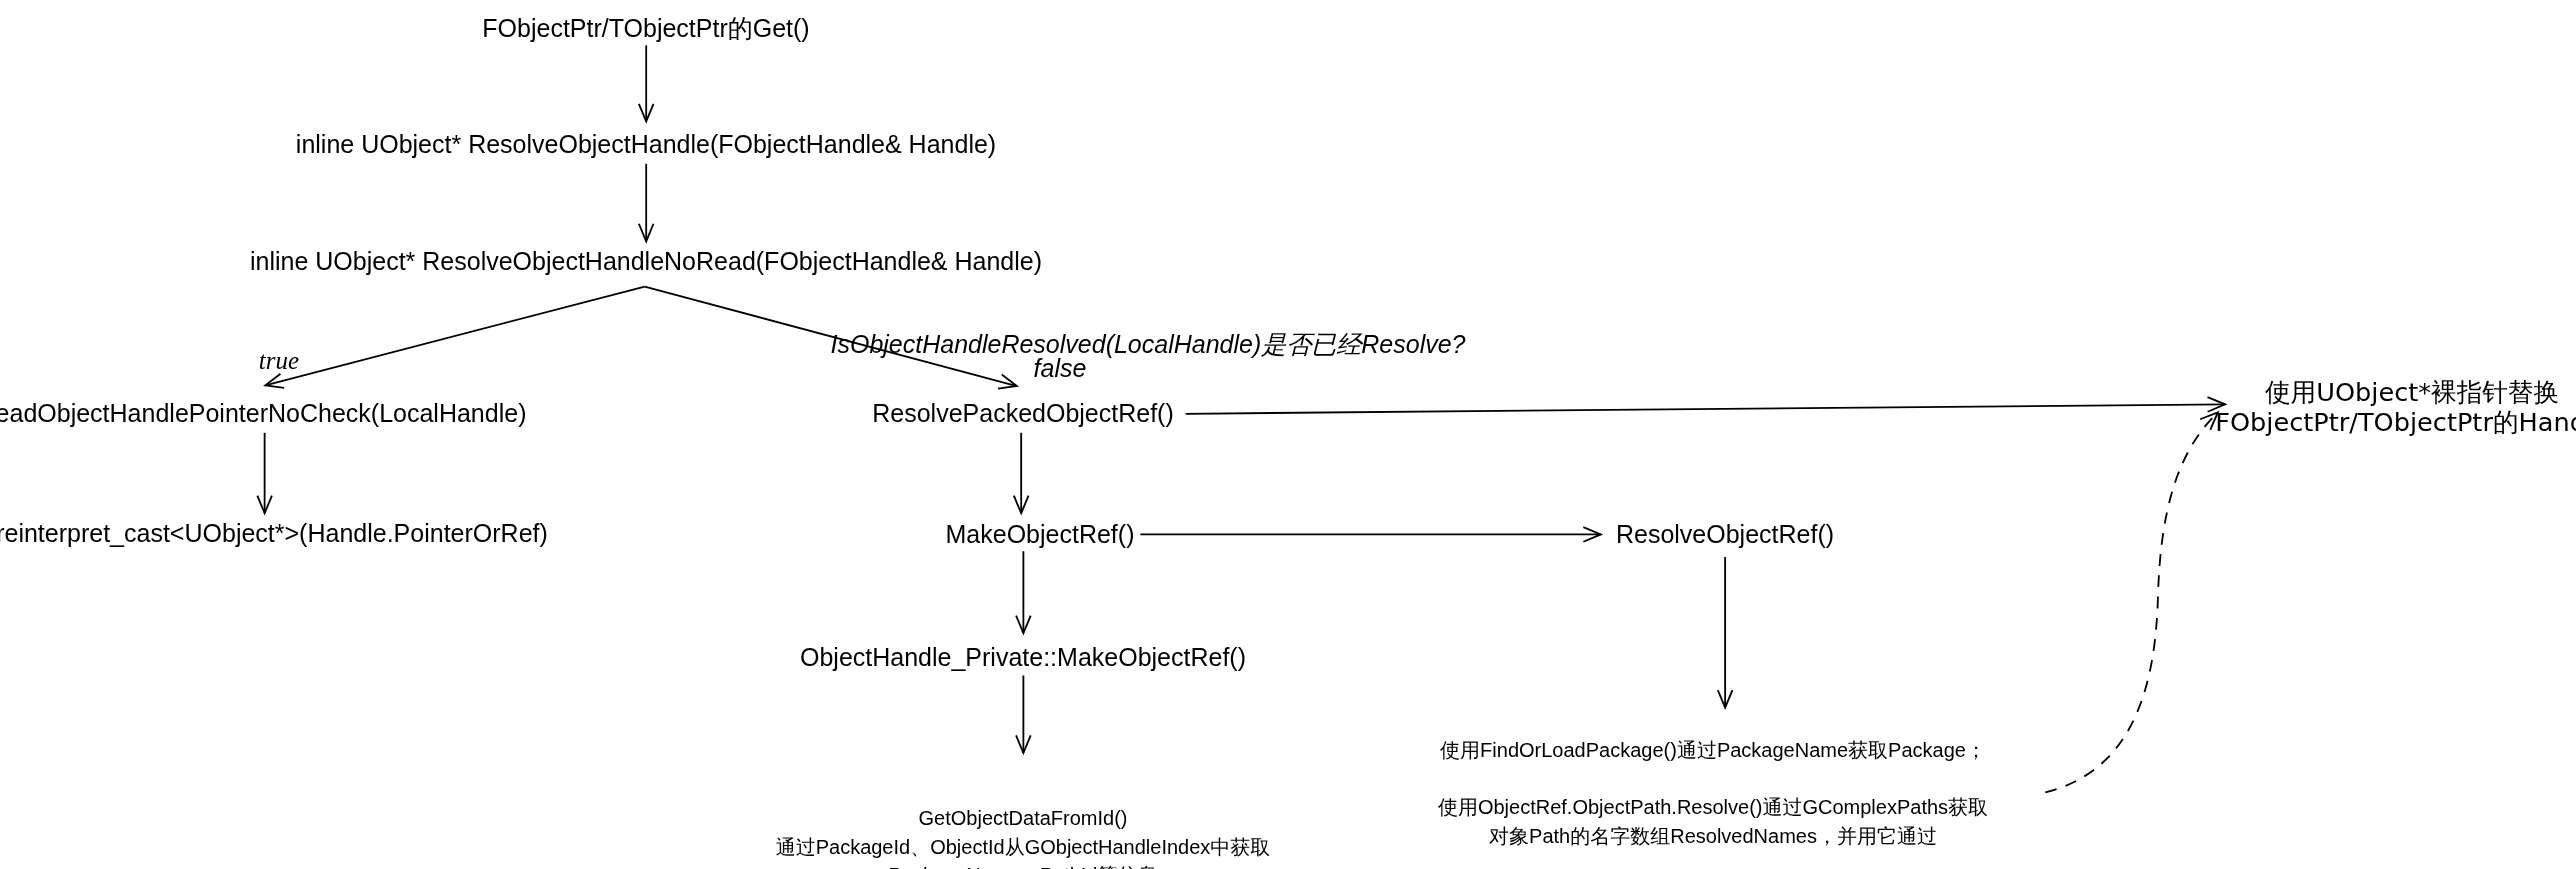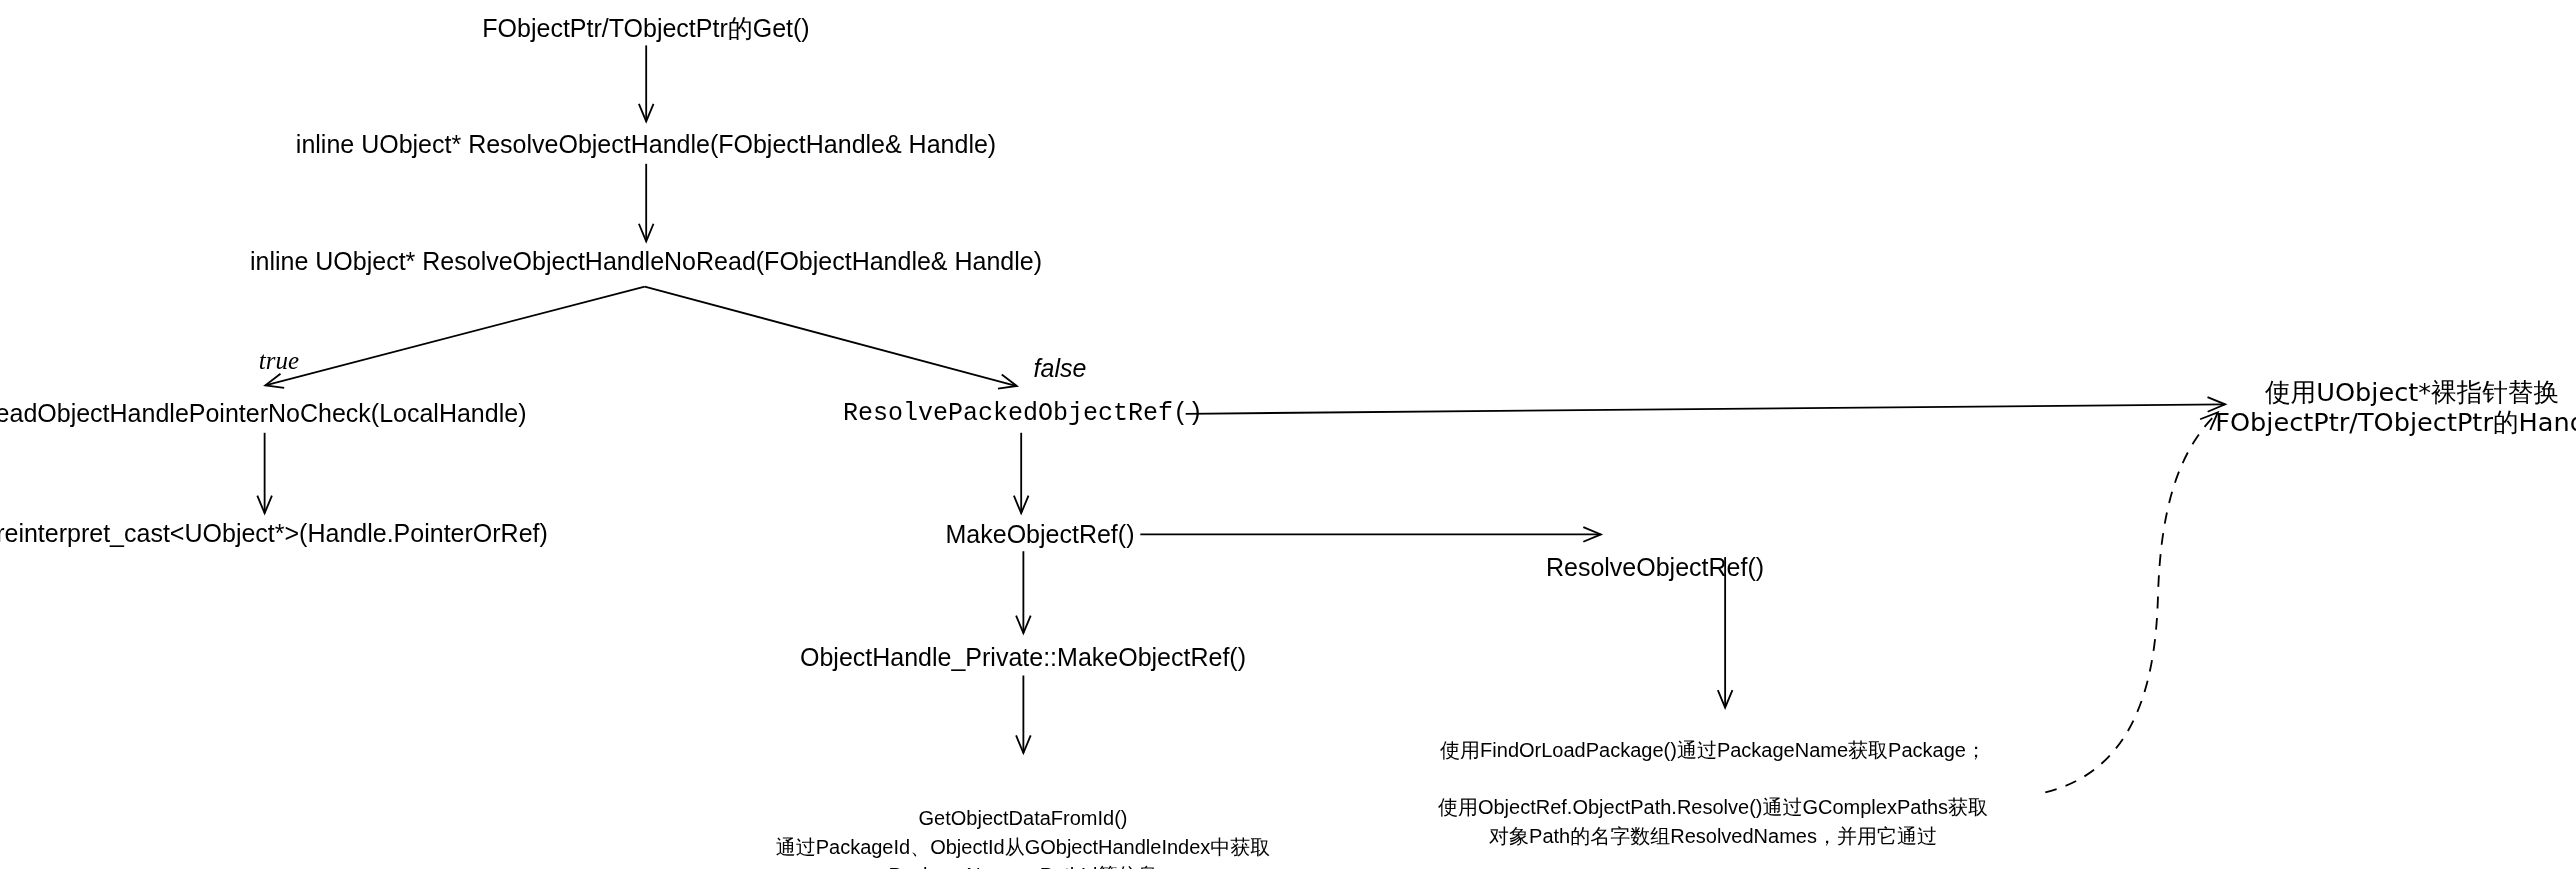--- a/index.html
+++ b/index.html
@@ -63,39 +63,40 @@
 
     <path d="M 2798 1084 C 2915 1055, 2948 945, 2952 820 C 2955 700, 2978 618, 3034 564" fill="none" stroke="#000" stroke-width="2.5" stroke-dasharray="16 13" marker-end="url(#arrow)"></path>
   </svg>
 
   <div class="node" style="left:646px;top:28px;">FObjectPtr/TObjectPtr的Get()</div>
 
   <div class="node" style="left:646px;top:144px;">inline UObject* ResolveObjectHandle(FObjectHandle&amp; Handle)</div>
 
   <div class="node" style="left:646px;top:261px;">inline UObject* ResolveObjectHandleNoRead(FObjectHandle&amp; Handle)</div>
 
+  <div class="node cond" style="left:1148px;top:344px;">IsObjectHandleResolved(LocalHandle)是否已经Resolve?</div>
 
   <div class="node cond" style="left:279px;top:360px;font-family:Liberation Serif, serif;">true</div>
 
   <div class="node cond" style="left:1060px;top:368px;">false</div>
 
   <div class="node" style="left:252px;top:413px;">ReadObjectHandlePointerNoCheck(LocalHandle)</div>
 
-  <div class="node" style="left:1023px;top:413px;font-family:Liberation Mono, monospace;">ResolvePackedObjectRef()</div>
+  <div class="node" style="left:1023px;top:413px;">ResolvePackedObjectRef()</div>
 
   <div class="node alt-font" style="left:2412px;top:407px;">
     <div class="line">使用UObject*裸指针替换</div>
     <div class="line">FObjectPtr/TObjectPtr的Handle</div>
   </div>
 
   <div class="node" style="left:272px;top:533px;">reinterpret_cast&lt;UObject*&gt;(Handle.PointerOrRef)</div>
 
   <div class="node" style="left:1029px;top:534px;margin-left:11px;">MakeObjectRef()</div>
 
-  <div class="node" style="left:1655px;top:534px;margin-top:33px;">ResolveObjectRef()</div>
+  <div class="node" style="left:1725px;top:534px;">ResolveObjectRef()</div>
 
   <div class="node" style="left:1023px;top:657px;">ObjectHandle_Private::MakeObjectRef()</div>
 
   <div class="node block" style="left:1023px;top:809px;margin-top:38px;">
     <div class="line">GetObjectDataFromId()</div>
     <div class="line">通过PackageId、ObjectId从GObjectHandleIndex中获取</div>
     <div class="line">PackageName、PathId等信息</div>
   </div>
 
   <div class="node block" style="left:1713px;top:793px;">

